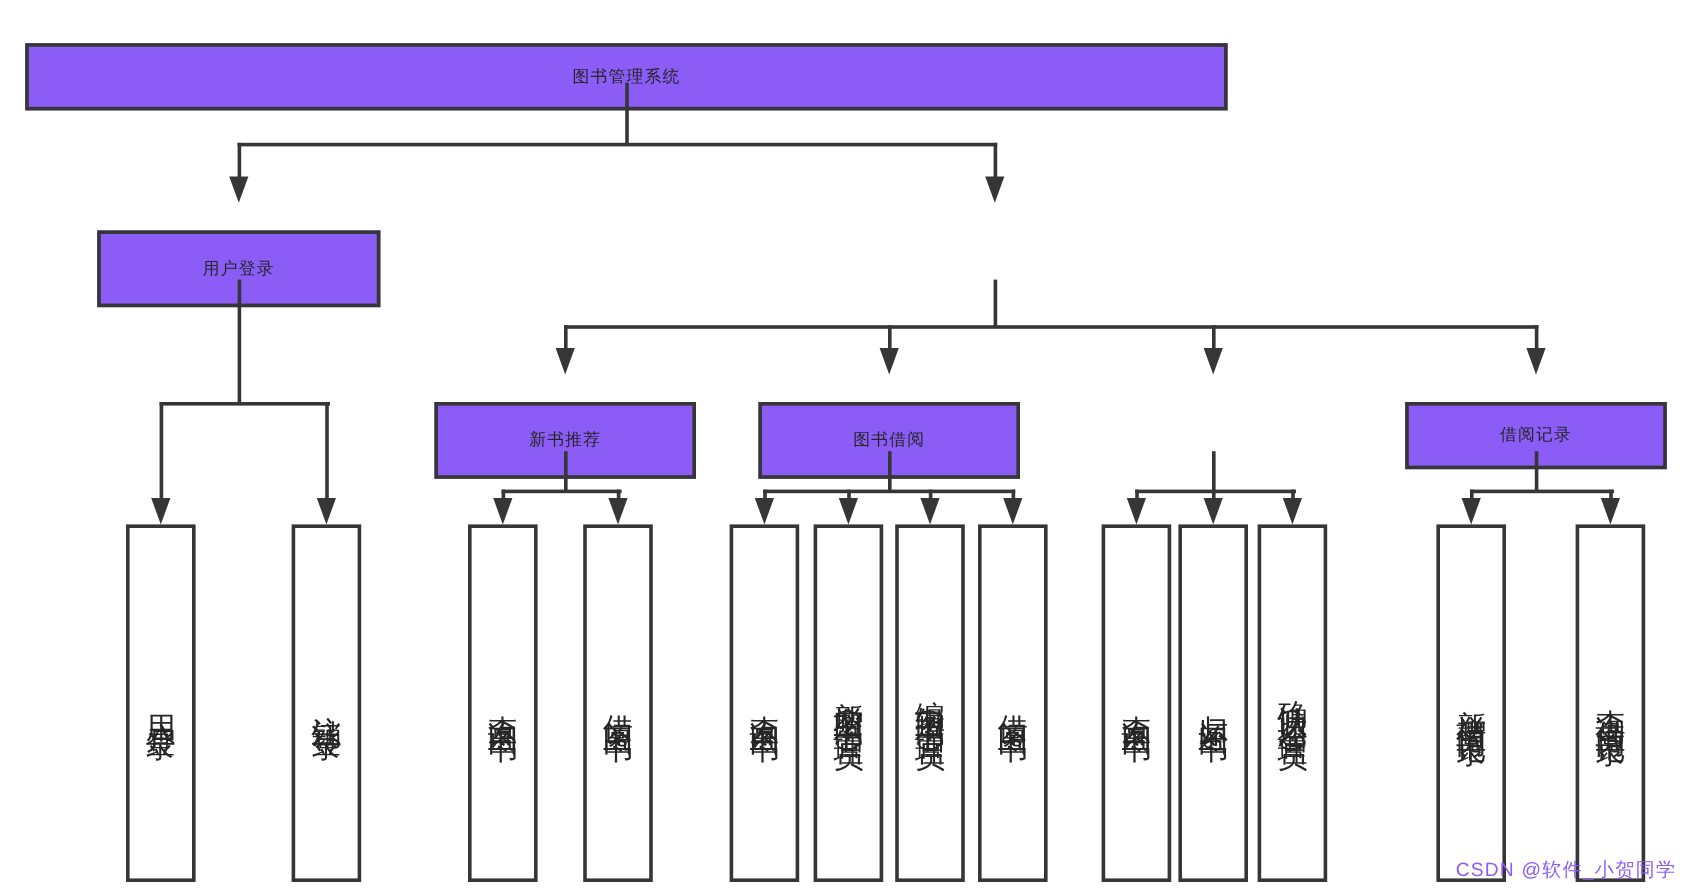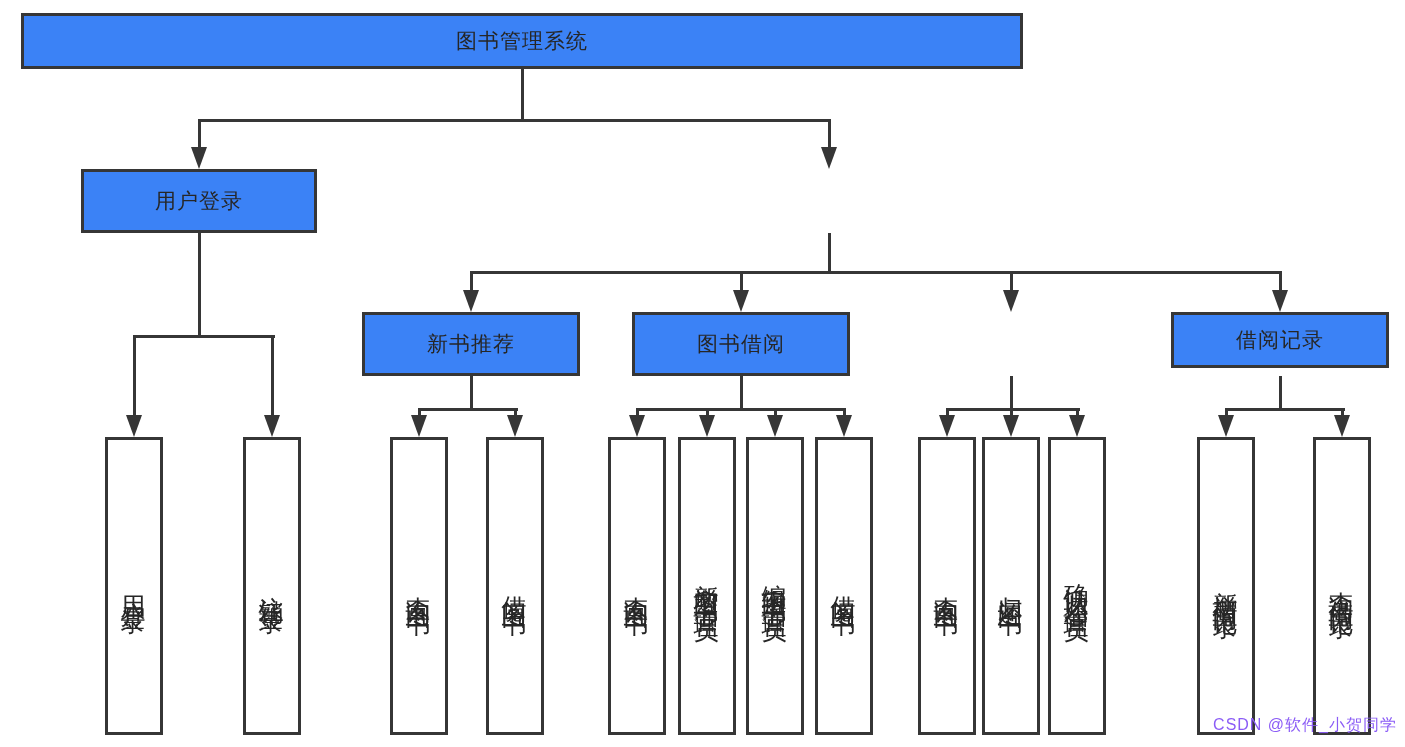--- a/index.html
+++ b/index.html
@@ -8,25 +8,26 @@
   }
   html,body{margin:0;padding:0;background:#ffffff;}
   body{font-family:"Liberation Sans","DejaVu Sans",sans-serif;color:var(--text);}
   .canvas{position:relative;width:1405px;height:747px;background:#ffffff;overflow:hidden;}
 
   
   .box{
     position:absolute;
     box-sizing:border-box;
     border:3px solid var(--line);
-    background:#3b82f6;
+    background:#8b5cf6;
     display:flex;align-items:center;justify-content:center;
-    font-size:21px;
+    font-size:14px;
     letter-spacing:1px;
     color:var(--text);
+    margin-top:23px;
   }
   
   .vbox{
     position:absolute;
     box-sizing:border-box;
     border:3px solid var(--line);
     background:#ffffff;
     width:58px;height:298px;top:437px;
     display:flex;align-items:center;justify-content:center;
   }

